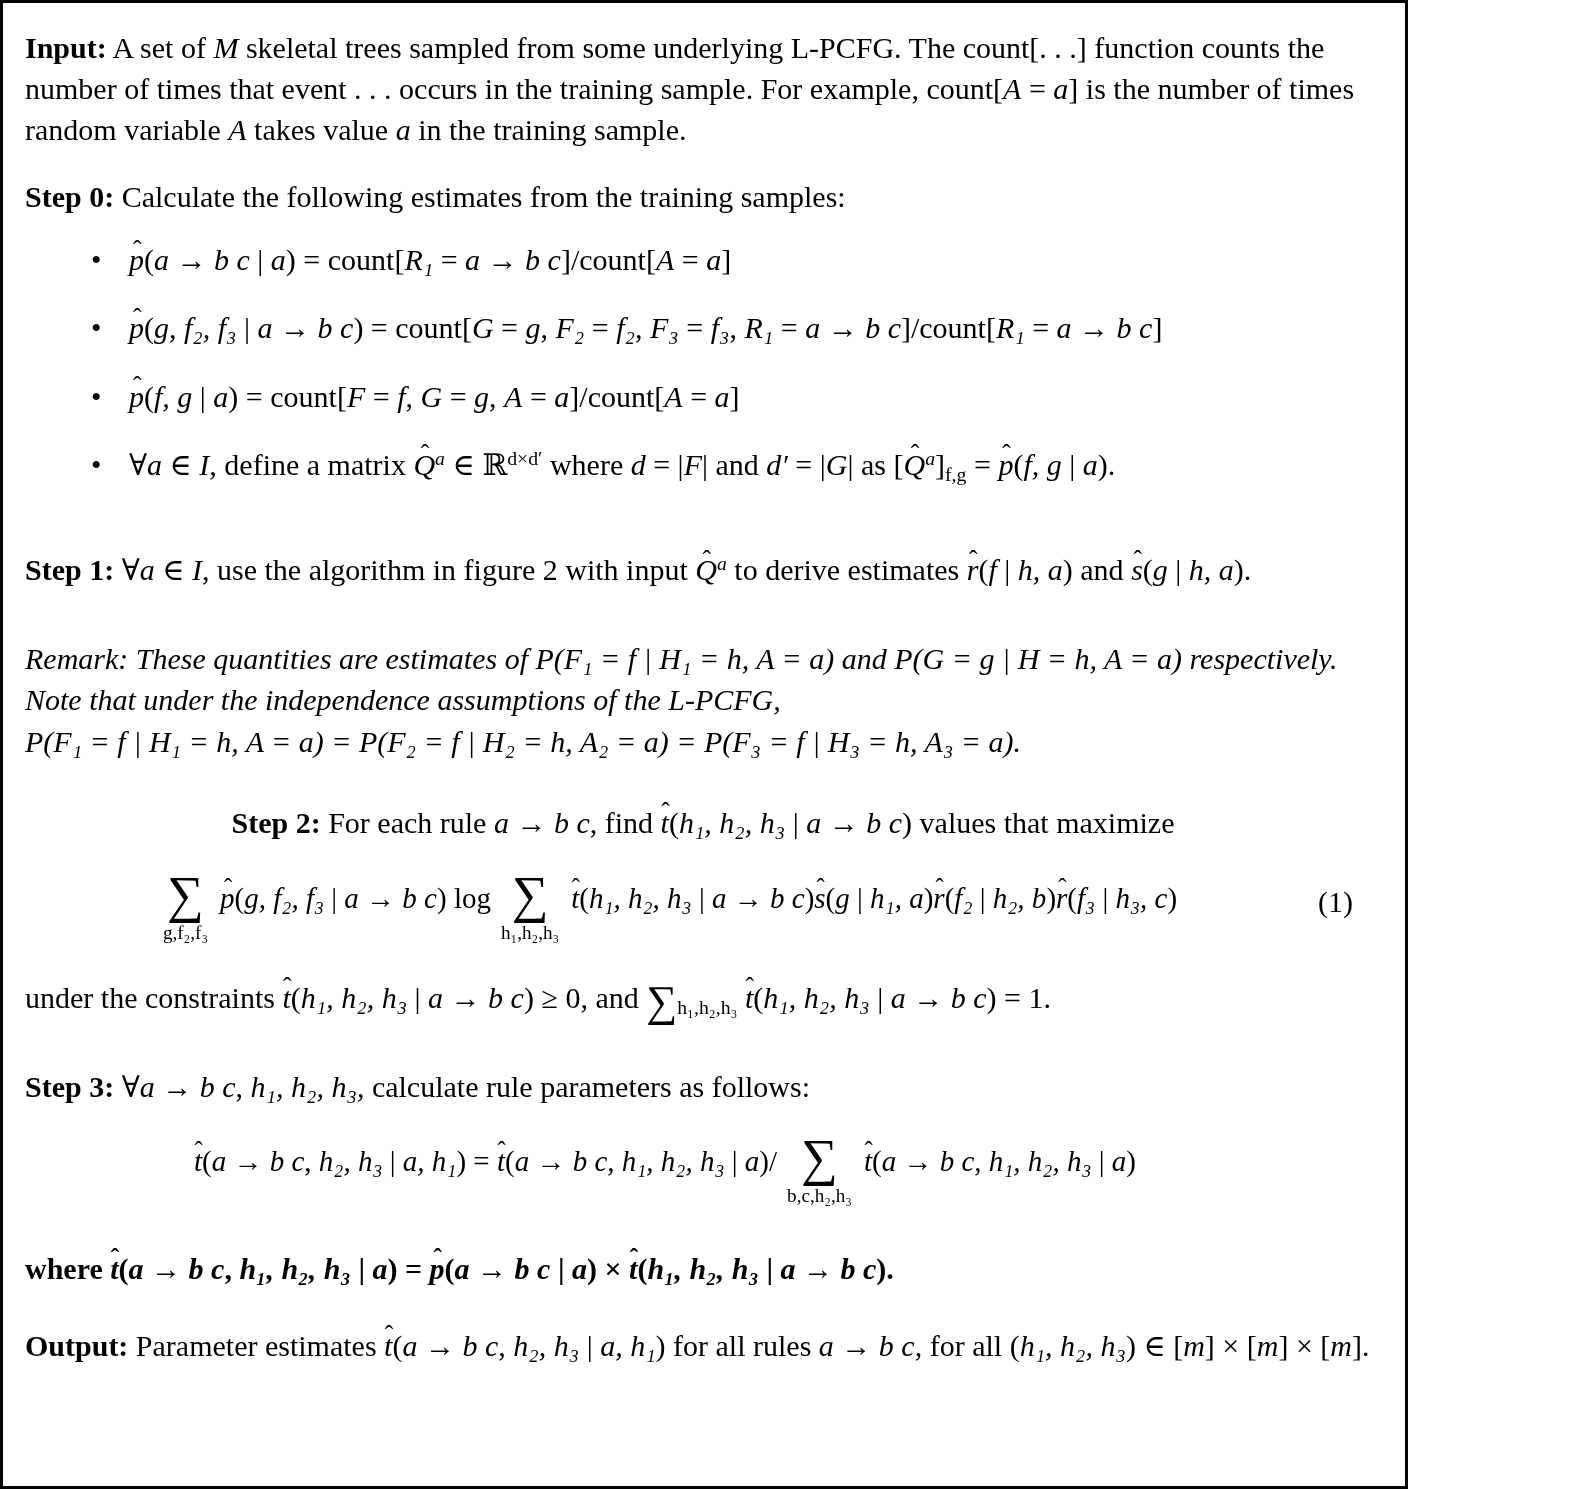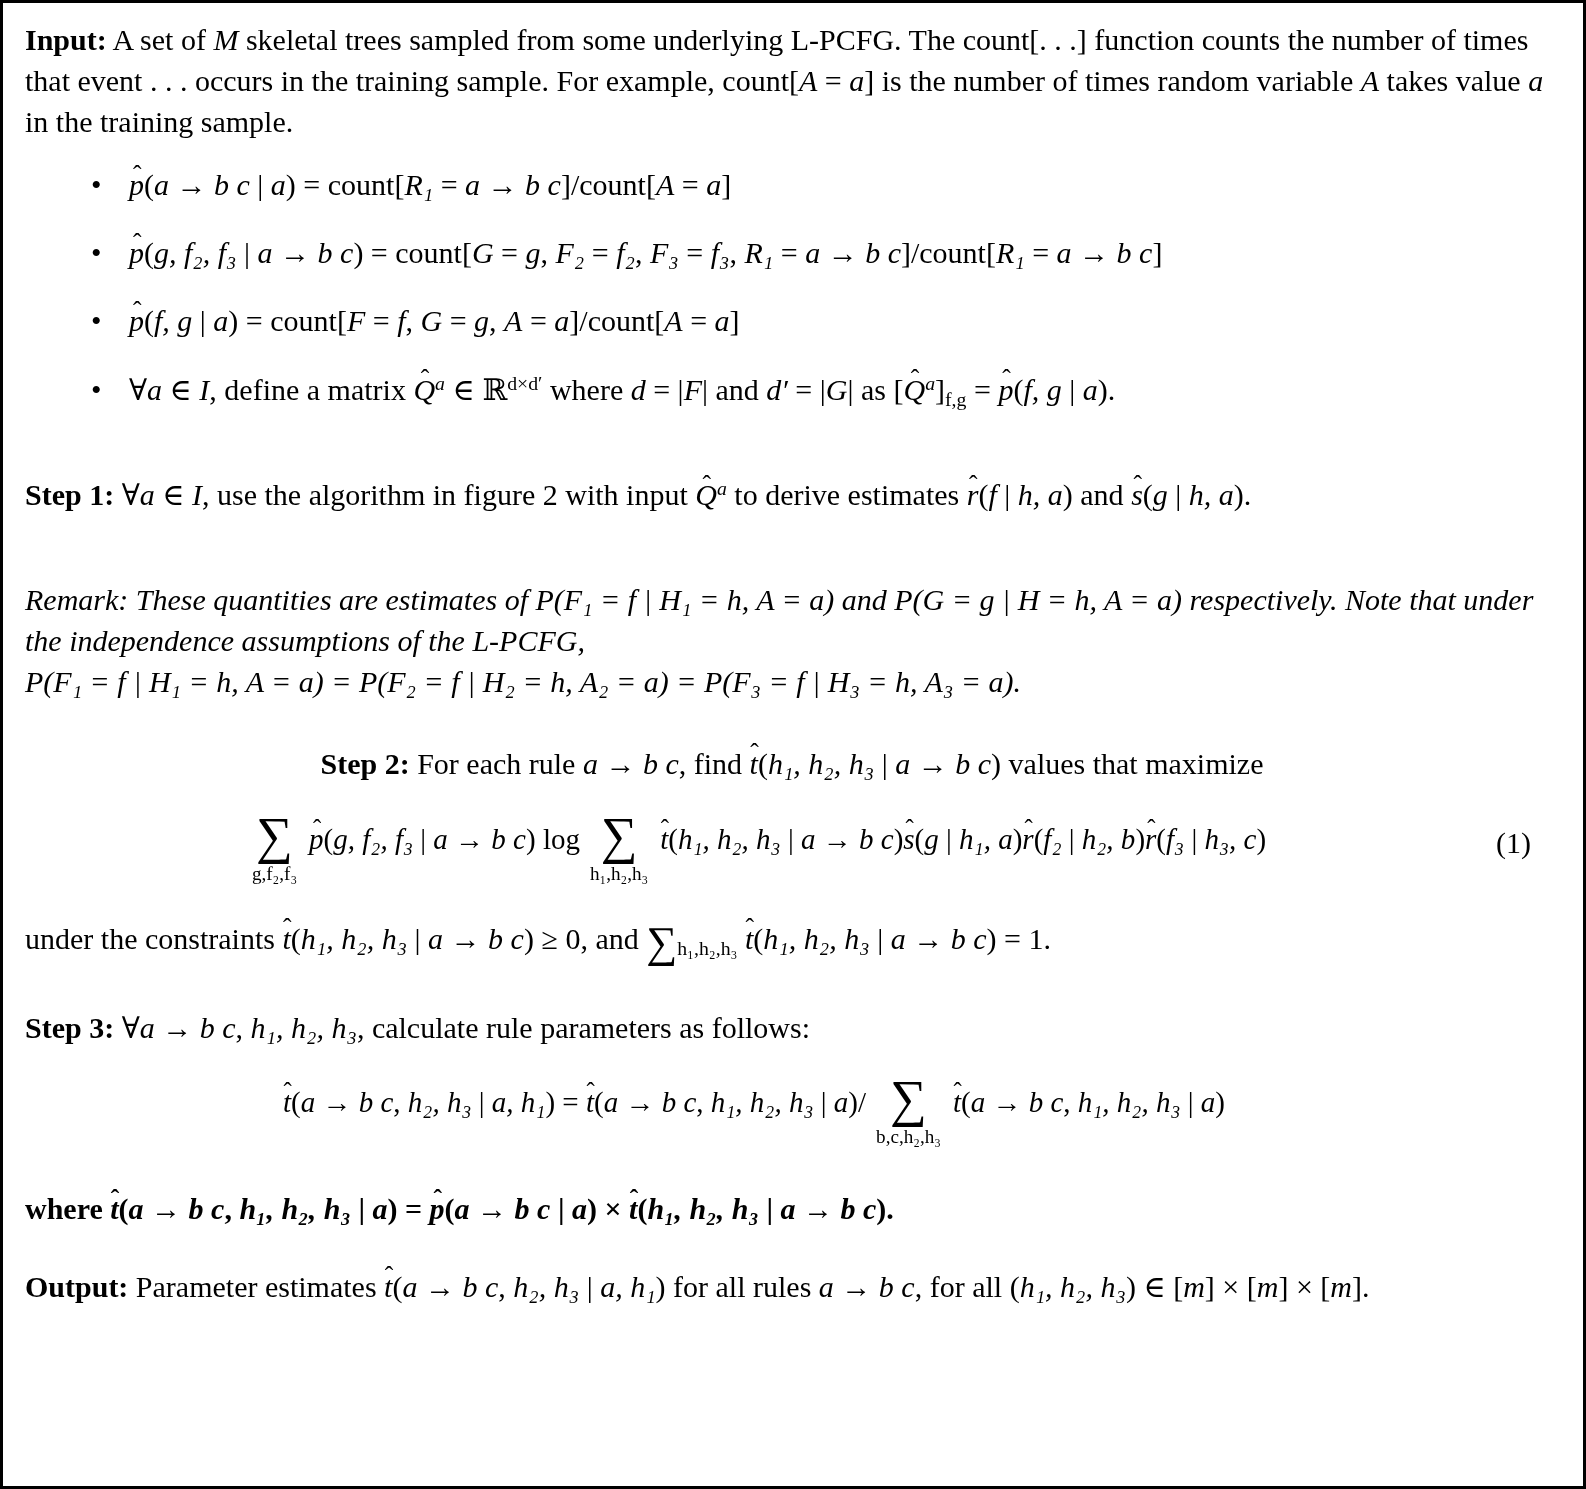--- a/index.html
+++ b/index.html
@@ -3,24 +3,24 @@
 <meta charset="utf-8">
 <style>
   * { margin:0; padding:0; box-sizing:border-box; }
   html,body { background:#ffffff; }
   body {
     width:1586px; height:1489px;
     font-family:"Liberation Serif","DejaVu Serif",serif;
     color:#000;
   }
   .figure-box {
-    width:1586px; height:1489px;
+    width:1408px; height:1489px;
     border:3px solid #000;
     background:#fff;
-    padding:16px 24px 0 22px;
+    padding:24px 24px 0 22px;
     font-size:30px;
     line-height:1.37;
     overflow:hidden;
   }
   .bf { font-weight:bold; }
   .it { font-style:italic; }
   .cal { font-style:italic; }
   .sub { font-size:0.66em; vertical-align:-0.28em; font-style:inherit;text-align:center; }
   .sup { font-size:0.66em; vertical-align:0.5em; }
   .bb  { font-family:"DejaVu Serif","DejaVu Sans",serif; }
@@ -41,37 +41,38 @@
   .equation { position:relative; display:flex; align-items:center; justify-content:center;
               min-height:102px; padding:0 96px 0 20px; font-size:29px; }
   .eq-body { white-space:nowrap; }
   .eq-num { position:absolute; right:28px; top:50%; transform:translateY(-50%); font-size:30px; }
   .bigop { display:inline-flex; flex-direction:column; align-items:center;
            vertical-align:middle; position:relative; top:0.14em; margin:0 12px 0 10px; }
   .sigma { font-size:1.78em; line-height:1; }
   .limits { font-size:0.66em; line-height:1; margin-top:2px; }
   #step0-heading { margin-top:26px; }
   #step1 { margin-top:62px; }
-  #remark1 { margin-top:64px; }
+  #remark1 { margin-top:48px; }
   #step2-heading { margin-top:40px;text-align:center; }
   #equation-1 { margin-top:8px; }
   #constraints { margin-top:24px; }
   #remark2 { margin-top:52px; }
   #step3-heading { margin-top:46px; }
   #equation-3 { margin-top:6px; }
   #where-line { margin-top:32px;font-weight:bold; }
   #output { margin-top:36px; }
 </style>
 </head>
 <body>
 
 <div class="figure-box">
 
   <div class="para" id="input-para"><span class="bf">Input:</span><span> A set of </span><span class="it">M</span><span> skeletal trees sampled from some underlying L-PCFG. The count[. . .] function counts the number of times that event . . . occurs in the training sample. For example, count[</span><span class="it">A</span><span> = </span><span class="it">a</span><span>] is the number of times random variable </span><span class="it">A</span><span> takes value </span><span class="it">a</span><span> in the training sample.</span></div>
 
+  <div class="para" id="step0-heading"><span class="bf">Step 0:</span><span> Calculate the following estimates from the training samples:</span></div>
 
   <div class="bullets" id="bullet-list">
     <div class="bullet-item">
       <span class="bullet">•</span>
       <span class="bullet-body"><span class="it hat">p</span><span>(</span><span class="it">a</span><span> → </span><span class="it">b c</span><span> | </span><span class="it">a</span><span>) = count[</span><span class="it">R₁</span><span> = </span><span class="it">a</span><span> → </span><span class="it">b c</span><span>]/count[</span><span class="it">A</span><span> = </span><span class="it">a</span><span>]</span></span>
     </div>
     <div class="bullet-item">
       <span class="bullet">•</span>
       <span class="bullet-body"><span class="it hat">p</span><span>(</span><span class="it">g, f₂, f₃</span><span> | </span><span class="it">a</span><span> → </span><span class="it">b c</span><span>) = count[</span><span class="it">G</span><span> = </span><span class="it">g</span><span>, </span><span class="it">F₂</span><span> = </span><span class="it">f₂</span><span>, </span><span class="it">F₃</span><span> = </span><span class="it">f₃</span><span>, </span><span class="it">R₁</span><span> = </span><span class="it">a</span><span> → </span><span class="it">b c</span><span>]/count[</span><span class="it">R₁</span><span> = </span><span class="it">a</span><span> → </span><span class="it">b c</span><span>]</span></span>
     </div>

